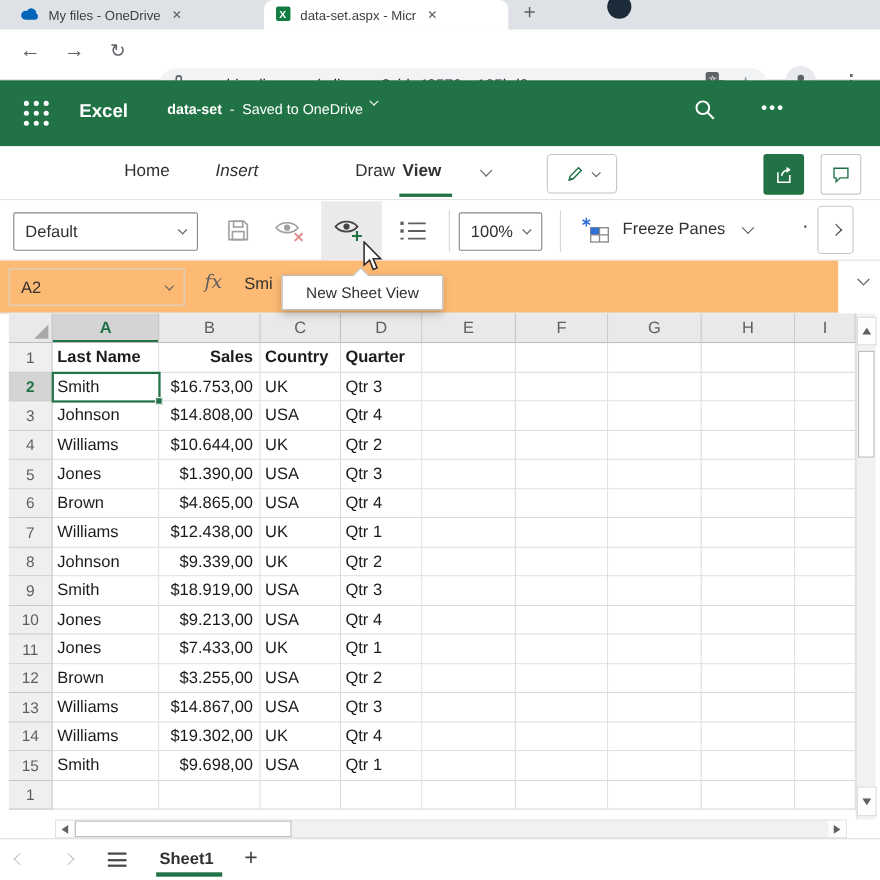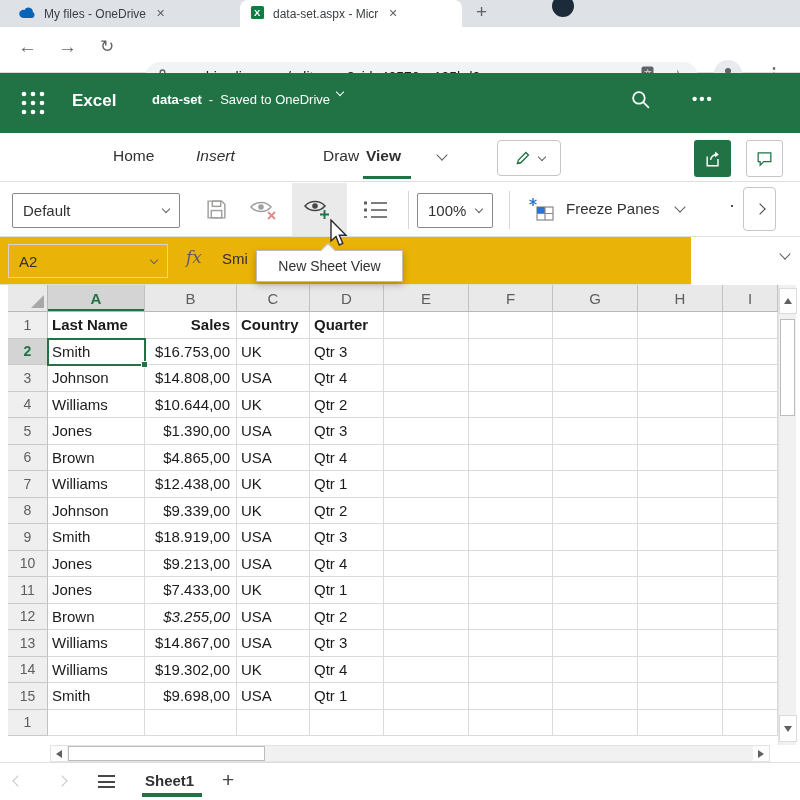--- a/index.html
+++ b/index.html
@@ -49,21 +49,21 @@
   .toolbar { left:0; top:182px; width:800px; height:55px; background:#fff; border-bottom:1px solid #E1DFDD; }
   .selbox { position:absolute; top:11px; height:35px; border:1px solid #8A8886; border-radius:2px; background:#fff; display:flex; align-items:center; justify-content:space-between; padding:0 10px; font-size:15px; color:#323130; }
   .tbico { position:absolute; top:16px; color:#A19F9D; }
   .hoverbox { position:absolute; left:292px; top:1px; width:55px; height:53px; background:#EAEAEA; }
   .vsep { position:absolute; top:9px; width:1px; height:38px; background:#D8D6D4; }
   .freezelbl { position:absolute; left:566px; top:18px; font-size:15px; color:#323130; }
   .odot { position:absolute; left:729px; top:13px; font-size:18px; color:#323130; }
   .morebtn { position:absolute; left:743px; top:5px; width:33px; height:44px; border:1px solid #C8C6C4; border-radius:4px; background:#fff; display:flex; align-items:center; justify-content:center; color:#484644; }
 
   
-  .fbar { left:0; top:237px; width:691px; height:48px; background:#eab308; border-bottom:1px solid #E1DFDD; }
+  .fbar { left:0; top:237px; width:762px; height:48px; background:#fdba74; border-bottom:1px solid #E1DFDD; }
   .namebox { position:absolute; left:8px; top:7px; width:160px; height:34px; border:1px solid #D6D4D2; display:flex; align-items:center; justify-content:space-between; padding:0 10px; font-size:15px; color:#323130; }
   .fx { position:absolute; left:186px; top:10px; font-family:"DejaVu Serif", serif; font-style:italic; font-size:17px; color:#605E5C; }
   .fval { position:absolute; left:222px; top:13px; font-size:15px; color:#323130; }
   .fexp { position:absolute; left:781px; top:13px; color:#605E5C; }
   .tooltip { position:absolute; left:256px; top:13px; width:147px; height:32px; background:#fff; border:1px solid #BEBBB8; box-shadow:0 3px 7px rgba(0,0,0,.25); display:flex; align-items:center; justify-content:center; font-size:14px; color:#323130; z-index:30; }
   .caret { position:absolute; top:-6px; left:66px; width:10px; height:10px; background:#fff; border-left:1px solid #BEBBB8; border-top:1px solid #BEBBB8; transform:rotate(45deg); }
 
   
   .grid { left:8px; top:285px; width:770px; height:460px; background:#fff; }
   .corner { position:absolute; left:0; top:0; width:40px; height:27px; background:#E9E9E9; border-right:1px solid #B8B8B8; border-bottom:1px solid #B8B8B8; }
@@ -432,21 +432,21 @@
           <div class="cell" style="width: 74px;">Qtr 1</div>
           <div class="cell" style="width: 85px;"></div>
           <div class="cell" style="width: 84px;"></div>
           <div class="cell" style="width: 85px;"></div>
           <div class="cell" style="width: 85px;"></div>
           <div class="cell" style="width: 55px;"></div>
         </div>
         <div class="grow">
           <div class="rowh">12</div>
           <div class="cell" style="width: 97px;">Brown</div>
-          <div class="cell num" style="width: 92px; font-style: italic;">$3.255,00</div>
+          <div class="cell num" style="width: 92px;">$3.255,00</div>
           <div class="cell" style="width: 73px;">USA</div>
           <div class="cell" style="width: 74px;">Qtr 2</div>
           <div class="cell" style="width: 85px;"></div>
           <div class="cell" style="width: 84px;"></div>
           <div class="cell" style="width: 85px;"></div>
           <div class="cell" style="width: 85px;"></div>
           <div class="cell" style="width: 55px;"></div>
         </div>
         <div class="grow">
           <div class="rowh">13</div>

